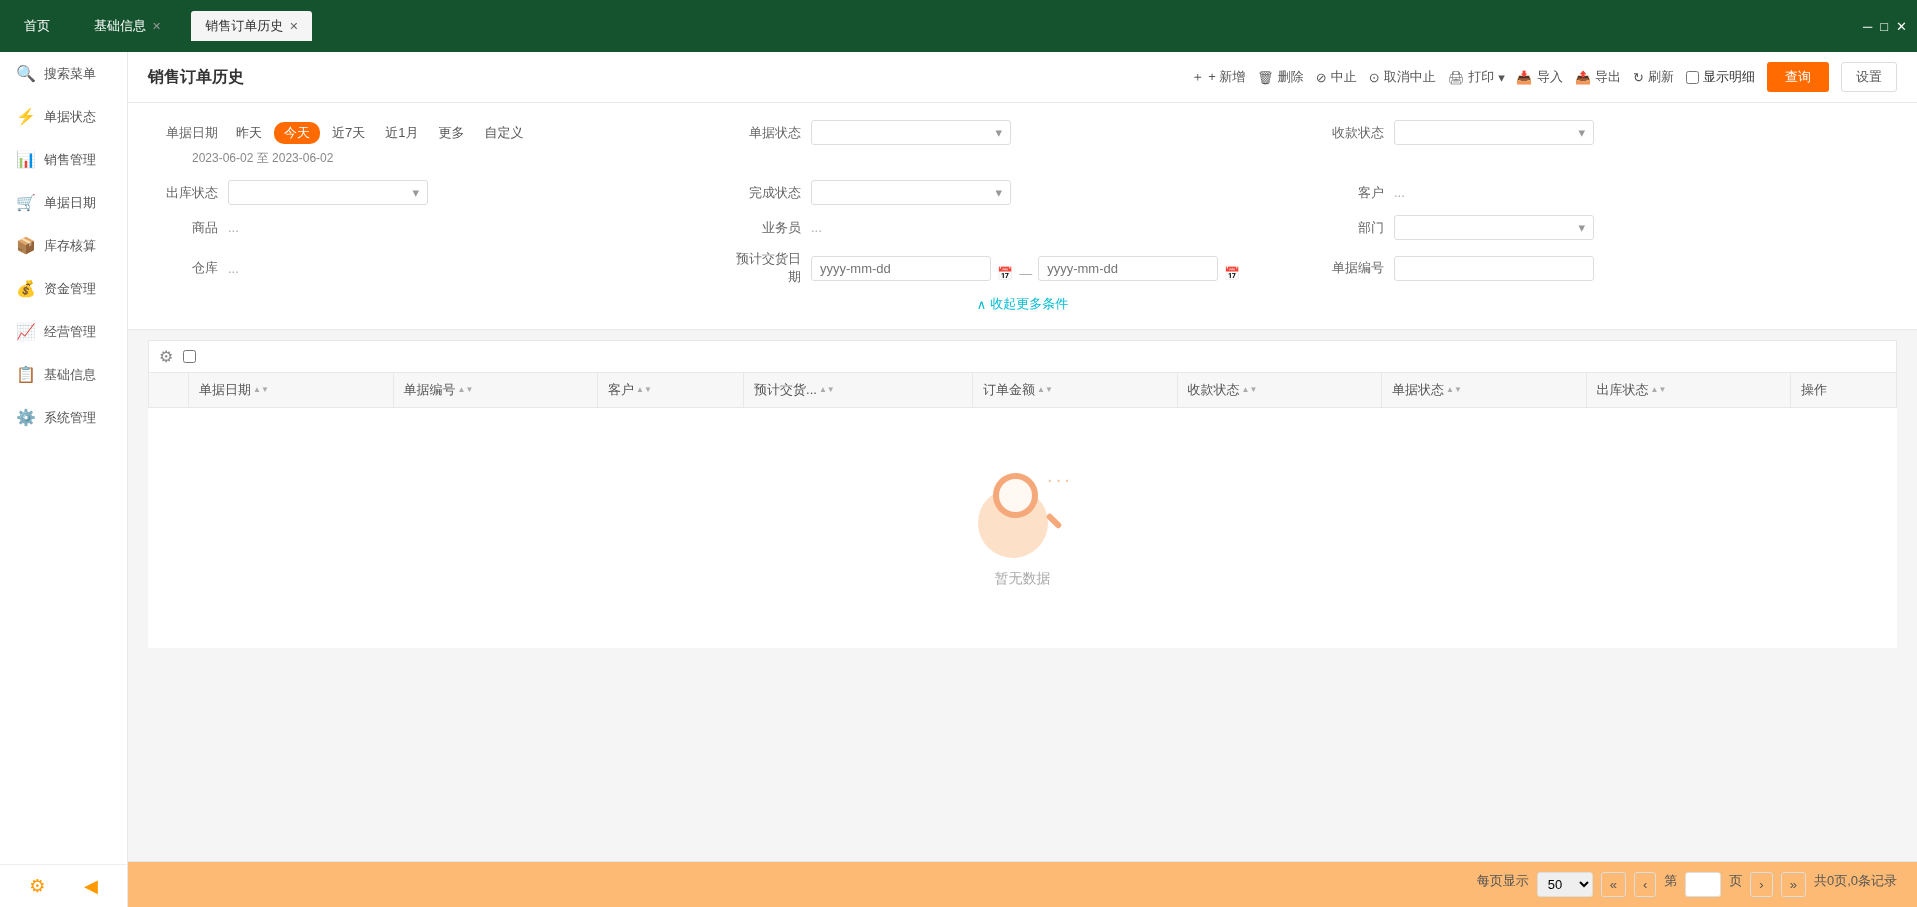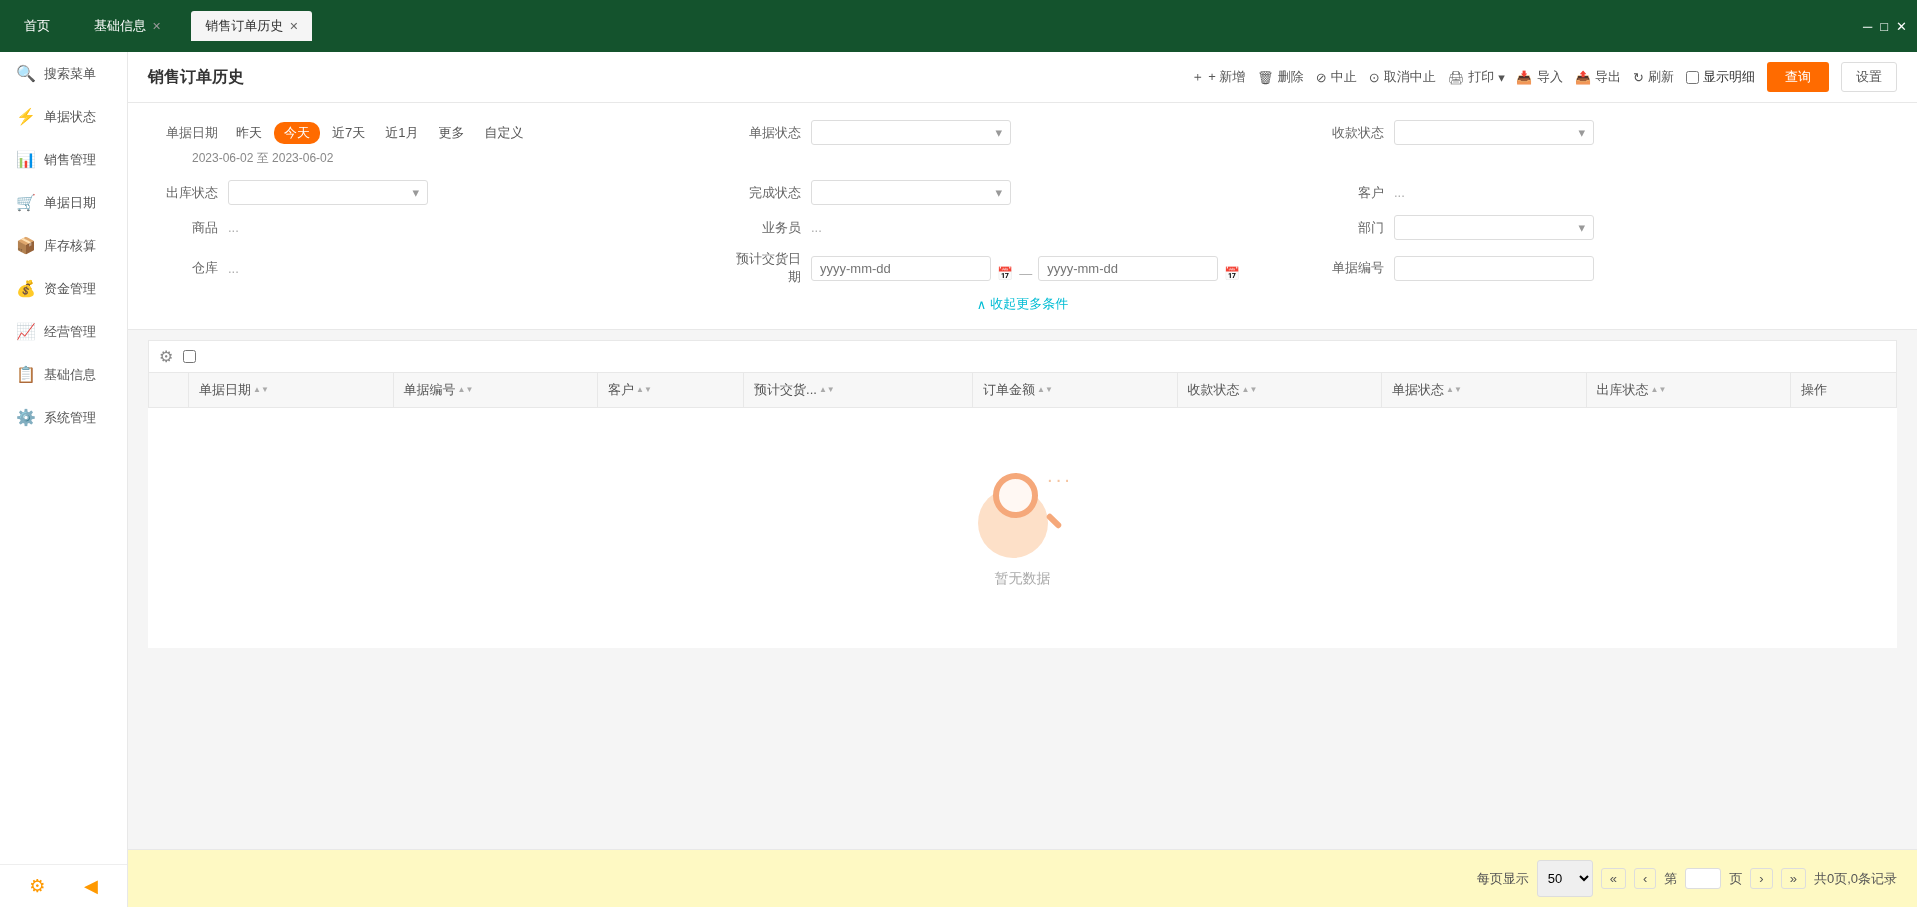--- a/index.html
+++ b/index.html
@@ -62,22 +62,22 @@
     .table-toolbar { background: #fff; border: 1px solid #e8e8e8; border-bottom: none; padding: 6px 10px; display: flex; align-items: center; gap: 10px; }
     .settings-icon-btn { background: none; border: none; cursor: pointer; font-size: 16px; color: #888; }
     .col-sort { display: flex; align-items: center; gap: 2px; cursor: pointer; }
     .sort-arrows { display: flex; flex-direction: column; font-size: 8px; line-height: 1; color: #aaa; }
 
     
     .empty-state { display: flex; flex-direction: column; align-items: center; justify-content: center; padding: 60px 0; }
     .empty-text { color: #aaa; font-size: 14px; margin-top: 12px; }
 
     
-    .pagination { background: #fef9c3; border-top: 1px solid #e8e8e8; padding: 10px 20px; display: flex; align-items: center; justify-content: flex-end; gap: 8px; flex-shrink: 0; font-size: 13px; color: #555; }
-    .page-size-select { border: 1px solid #ddd; border-radius: 3px; padding: 9px 6px; font-size: 13px; }
+    .pagination { background: #fdba74; border-top: 1px solid #e8e8e8; padding: 10px 20px; display: flex; justify-content: flex-end; gap: 8px; flex-shrink: 0; font-size: 13px; color: #555; }
+    .page-size-select { border: 1px solid #ddd; border-radius: 3px; padding: 3px 6px; font-size: 13px; }
     .page-btn { background: none; border: 1px solid #ddd; border-radius: 3px; padding: 2px 8px; cursor: pointer; color: #555; font-size: 13px; }
     .page-btn:disabled { color: #ccc; cursor: not-allowed; }
     .page-input { border: 1px solid #ddd; border-radius: 3px; padding: 2px 6px; width: 36px; text-align: center; font-size: 13px; }
     input[type="checkbox"] { cursor: pointer; }
 
     
     .empty-illustration { position: relative; width: 120px; height: 90px; }
     .empty-circle { position: absolute; width: 70px; height: 70px; border-radius: 50%; background: #fde0c8; bottom: 0; left: 15px; }
     .empty-magnifier { position: absolute; width: 45px; height: 45px; border-radius: 50%; border: 6px solid #f5a87a; top: 5px; left: 30px; background: #fff8f3; }
     .empty-handle { position: absolute; width: 18px; height: 6px; background: #f5a87a; border-radius: 3px; top: 50px; right: 20px; transform: rotate(45deg); }

